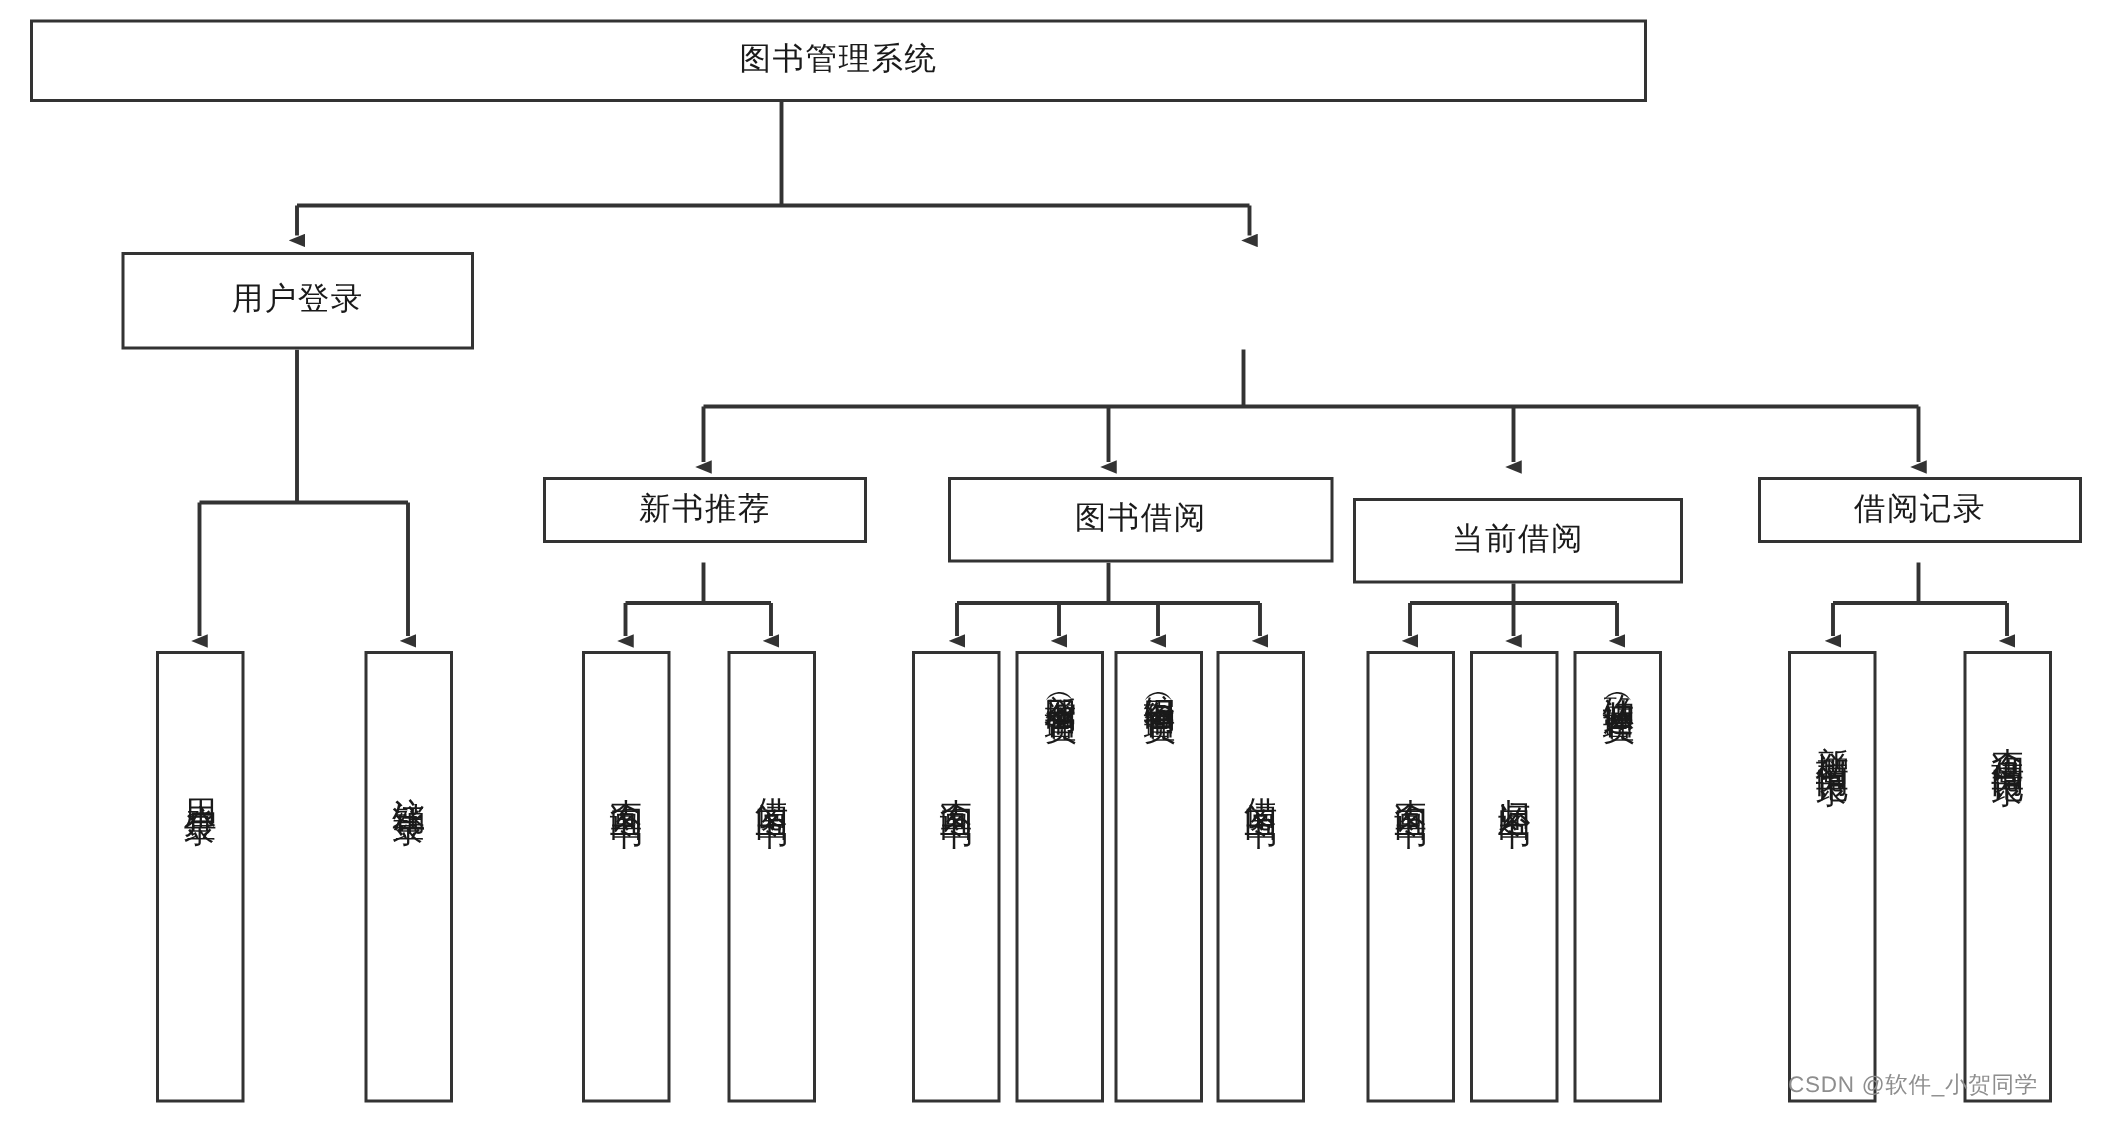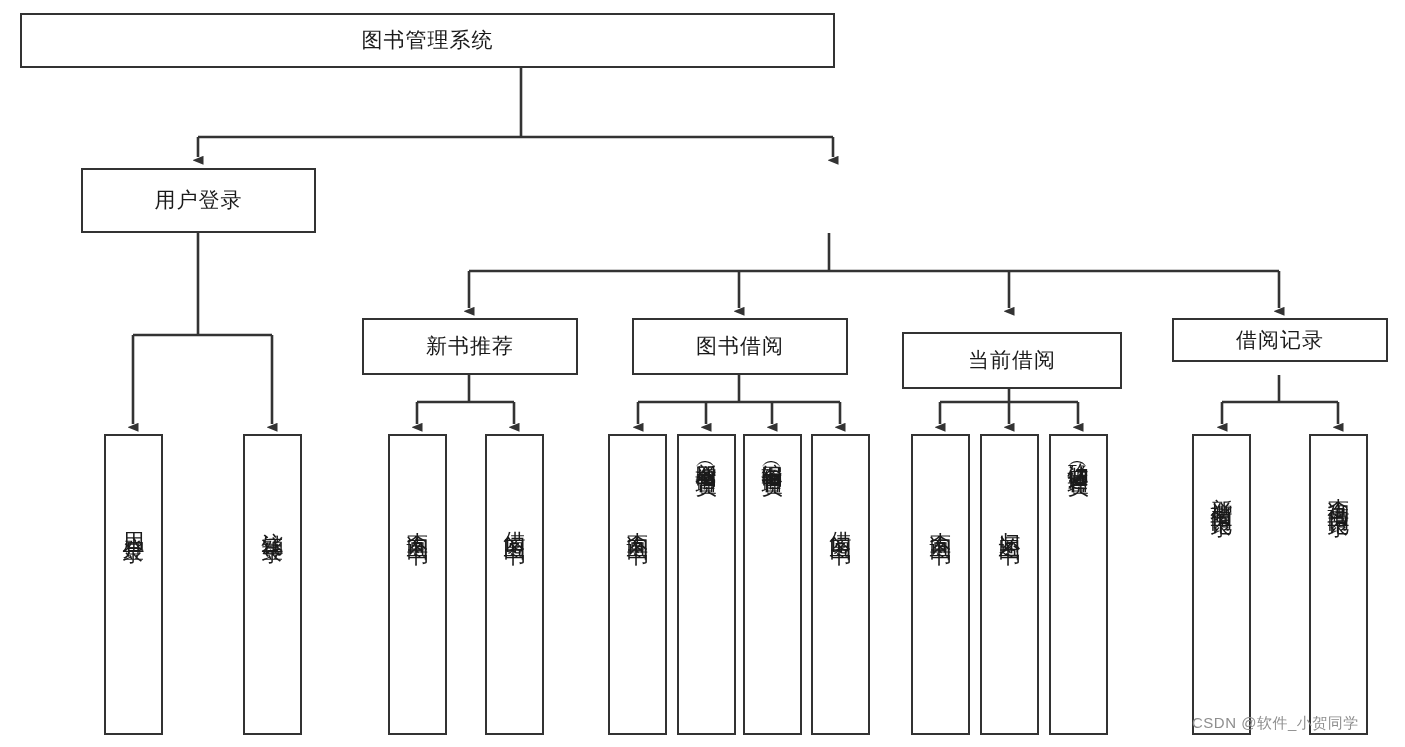--- a/index.html
+++ b/index.html
@@ -122,34 +122,34 @@
       <path d="M1009,402 L1009,424" marker-end="url(#arrow)"></path>
       <path d="M1078,402 L1078,424" marker-end="url(#arrow)"></path>
 
       <path d="M1279,375 L1279,402"></path>
       <path d="M1222,402 L1338,402"></path>
       <path d="M1222,402 L1222,424" marker-end="url(#arrow)"></path>
       <path d="M1338,402 L1338,424" marker-end="url(#arrow)"></path>
     </g>
   </svg>
 
-  <div class="node horizontal" style="left:20px; top:13px; width:815px; height:55px;">
+  <div class="node horizontal" style="left:20px; top:13px; width:1078px; height:55px;">
     <span class="label">图书管理系统</span>
   </div>
 
   <div class="node horizontal" style="left:81px; top:168px; width:235px; height:65px;">
     <span class="label">用户登录</span>
   </div>
 
 
-  <div class="node horizontal" style="left:362px; top:318px; width:216px; height:57px;">
+  <div class="node horizontal" style="left:362px; top:318px; width:216px; height:44px;">
     <span class="label">新书推荐</span>
   </div>
 
-  <div class="node horizontal" style="left:632px; top:318px; width:216px; height:57px;">
+  <div class="node horizontal" style="left:632px; top:318px; width:257px; height:57px;">
     <span class="label">图书借阅</span>
   </div>
 
   <div class="node horizontal" style="left:902px; top:332px; width:220px; height:57px;">
     <span class="label">当前借阅</span>
   </div>
 
   <div class="node horizontal" style="left:1172px; top:318px; width:216px; height:44px;">
     <span class="label">借阅记录</span>
   </div>

